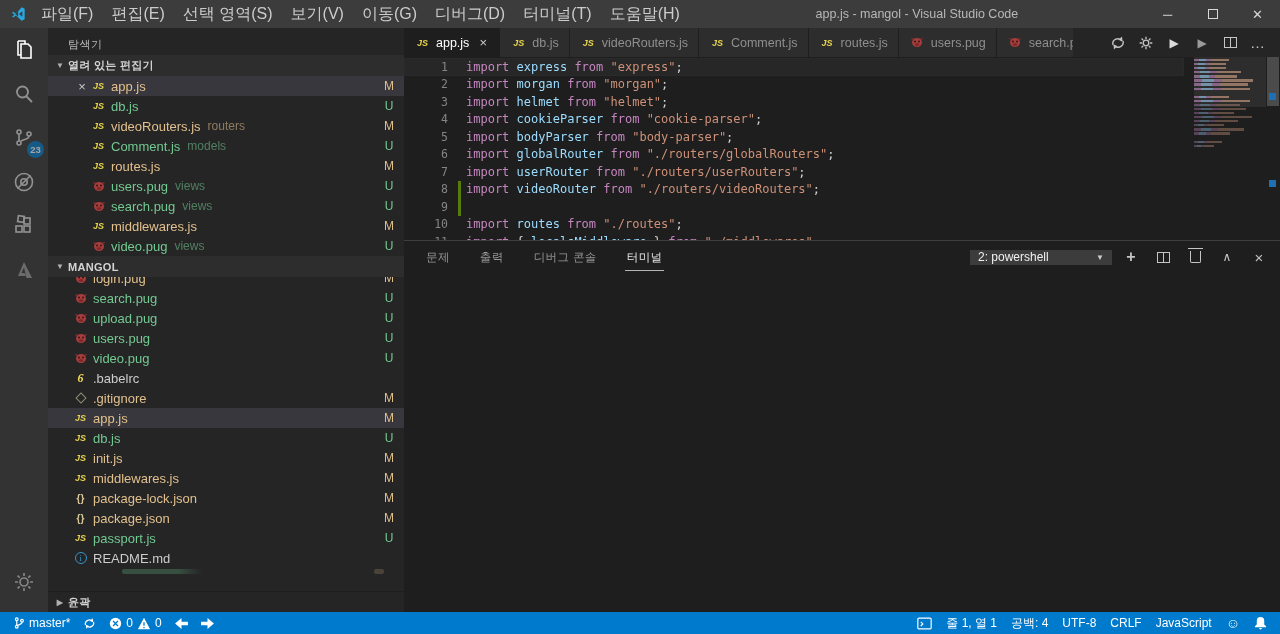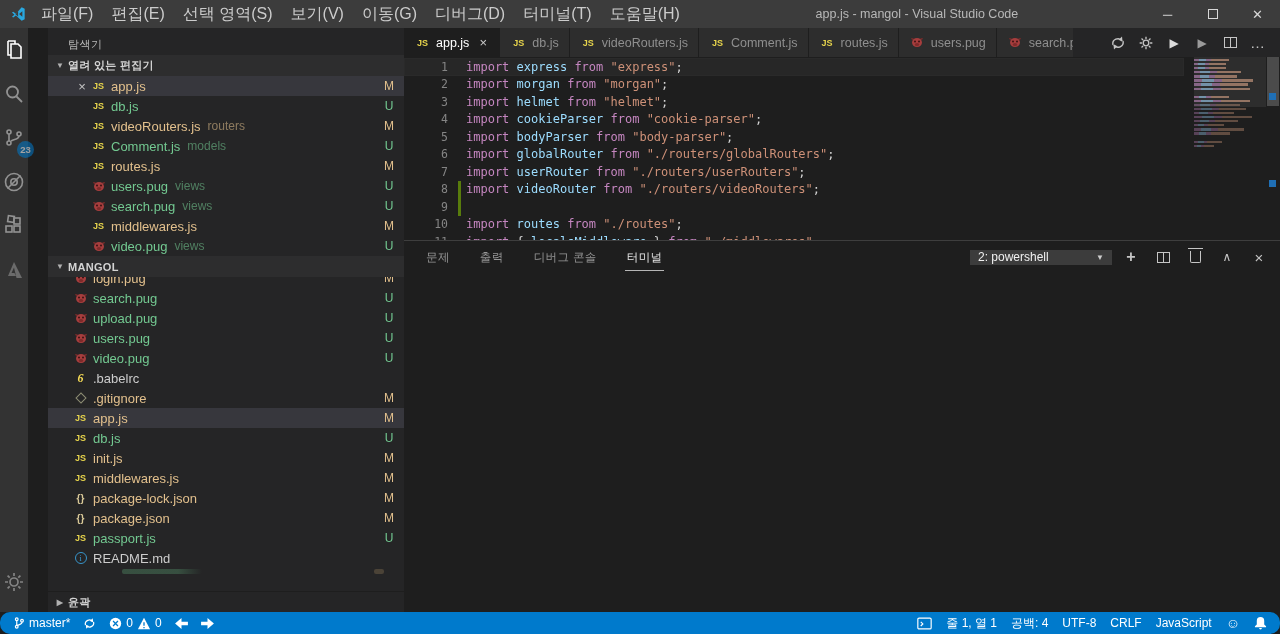--- a/index.html
+++ b/index.html
@@ -14,21 +14,21 @@
   .menus { display:flex; }
   .menus span { padding:16px 9px; font-size:16px; color:#cccccc; line-height:28px; cursor:default; }
   .wintitle { flex:1; text-align:center; font-size:12.5px; color:#b8b8b8;
     white-space:nowrap; overflow:hidden; }
   .wincontrols { display:flex; }
   .winbtn { width:45px; height:28px; display:flex; align-items:center; justify-content:center;
     color:#d8d8d8; font-size:13px; }
   .winbtn .maxbox { width:10px; height:10px; border:1px solid #d8d8d8; }
 
   
-  .activitybar { position:absolute; top:28px; left:0; width:28px; bottom:22px;
+  .activitybar { position:absolute; top:28px; left:0; width:48px; bottom:22px;
     background:#333333; display:flex; flex-direction:column; align-items:center; }
   .actitem { width:48px; height:44px; display:flex; align-items:center; justify-content:center;
     position:relative; opacity:.55; }
   .actitem.active { opacity:1; }
   .badge { position:absolute; right:4px; bottom:2px; min-width:17px; height:17px;
     background:#007acc; border-radius:9px; color:#fff; font-size:9.5px; font-weight:bold;
     display:flex; align-items:center; justify-content:center; padding:0 3px; }
   .actspacer { flex:1; }
 
   
@@ -38,21 +38,21 @@
   .sec-head { height:21px; background:#2d2d2e; display:flex; align-items:center;
     font-size:11px; font-weight:bold; color:#d4d4d4; padding-left:4px; letter-spacing:.3px; }
   .sec-head .tw { width:16px; text-align:center; font-size:8px; color:#b0b0b0; }
   .rowlist {}
   .frow { height:20px; display:flex; align-items:center; font-size:13px; cursor:pointer; }
   .frow.sel { background:#37373d; }
   .frow .closex { width:16px; margin-left:26px; text-align:center; color:#c5c5c5; font-size:13px; }
   .frow .nox { width:16px; margin-left:26px; }
   .frow.tree .nox, .frow.tree .closex { margin-left:10px; width:14px; }
   .fic { width:17px; display:flex; justify-content:center; margin-right:4px; flex:none; }
-  .fi.js { color:#e7d44c; font-weight:bold; font-size:9px; }
+  .fi.js { color:#e7d44c; font-weight:bold; font-size:9px; font-style:italic; }
   .fi.babel { color:#f5da55; font-weight:bold; font-size:12px; font-style:italic; font-family:"Liberation Serif",serif; }
   .fi.brace { color:#d9c998; font-weight:bold; font-size:10px; }
   .fi.infoi { width:12px; height:12px; border:1px solid #3794c9; border-radius:50%;
     color:#3794c9; font-size:9px; line-height:10px; text-align:center; font-family:"Liberation Serif",serif; }
   .gitdiamond { width:8px; height:8px; border:1.5px solid #8d8d74; transform:rotate(45deg); }
   .fname { white-space:nowrap; }
   .fdesc { margin-left:7px; font-size:12px; opacity:.55; white-space:nowrap; }
   .fspace { flex:1; }
   .fstat { width:26px; text-align:center; font-size:12px; margin-right:2px; }
   .git-m { color:#e2c08d; } .git-u { color:#73c991; } .git-n { color:#cccccc; }
@@ -114,21 +114,21 @@
   .pico.chev { font-size:12px; }
   .pico.x { font-size:15px; }
   .trashico { width:11px; height:12px; border:1px solid #c5c5c5; border-top:none; position:relative; border-radius:0 0 2px 2px;}
   .trashico:before { content:""; position:absolute; top:-3px; left:-3px; right:-3px; height:1px; background:#c5c5c5; }
   .term { padding:14px 0 0 20px; font-family:"DejaVu Sans Mono", monospace; font-size:12px; color:#cccccc; white-space:pre; }
   .npm { color:#e2e210; }
   .cursorblk { display:inline-block; width:7px; height:14px; background:#cfcfcf; vertical-align:-2px; }
 
   
   .statusbar { position:absolute; bottom:0; left:0; width:1280px; height:22px; background:#007acc;
-    display:flex; align-items:flex-start; font-size:12px; color:#ffffff; z-index:30;border-radius:10px; }
+    display:flex; align-items:flex-start; font-size:12px; color:#ffffff; z-index:30; }
   .sb-left { display:flex; align-items:center; gap:3px; padding-left:8px; }
   .sb-right { margin-left:auto; display:flex; align-items:center; gap:4px; padding-right:8px; }
   .sbitem { display:flex; align-items:center; gap:4px; padding:0 5px; height:22px; cursor:pointer; }
 </style>
 </head>
 <body>
 
 <div class="titlebar">
   <div class="vslogo">
     <svg width="16" height="16" viewBox="0 0 24 24">

